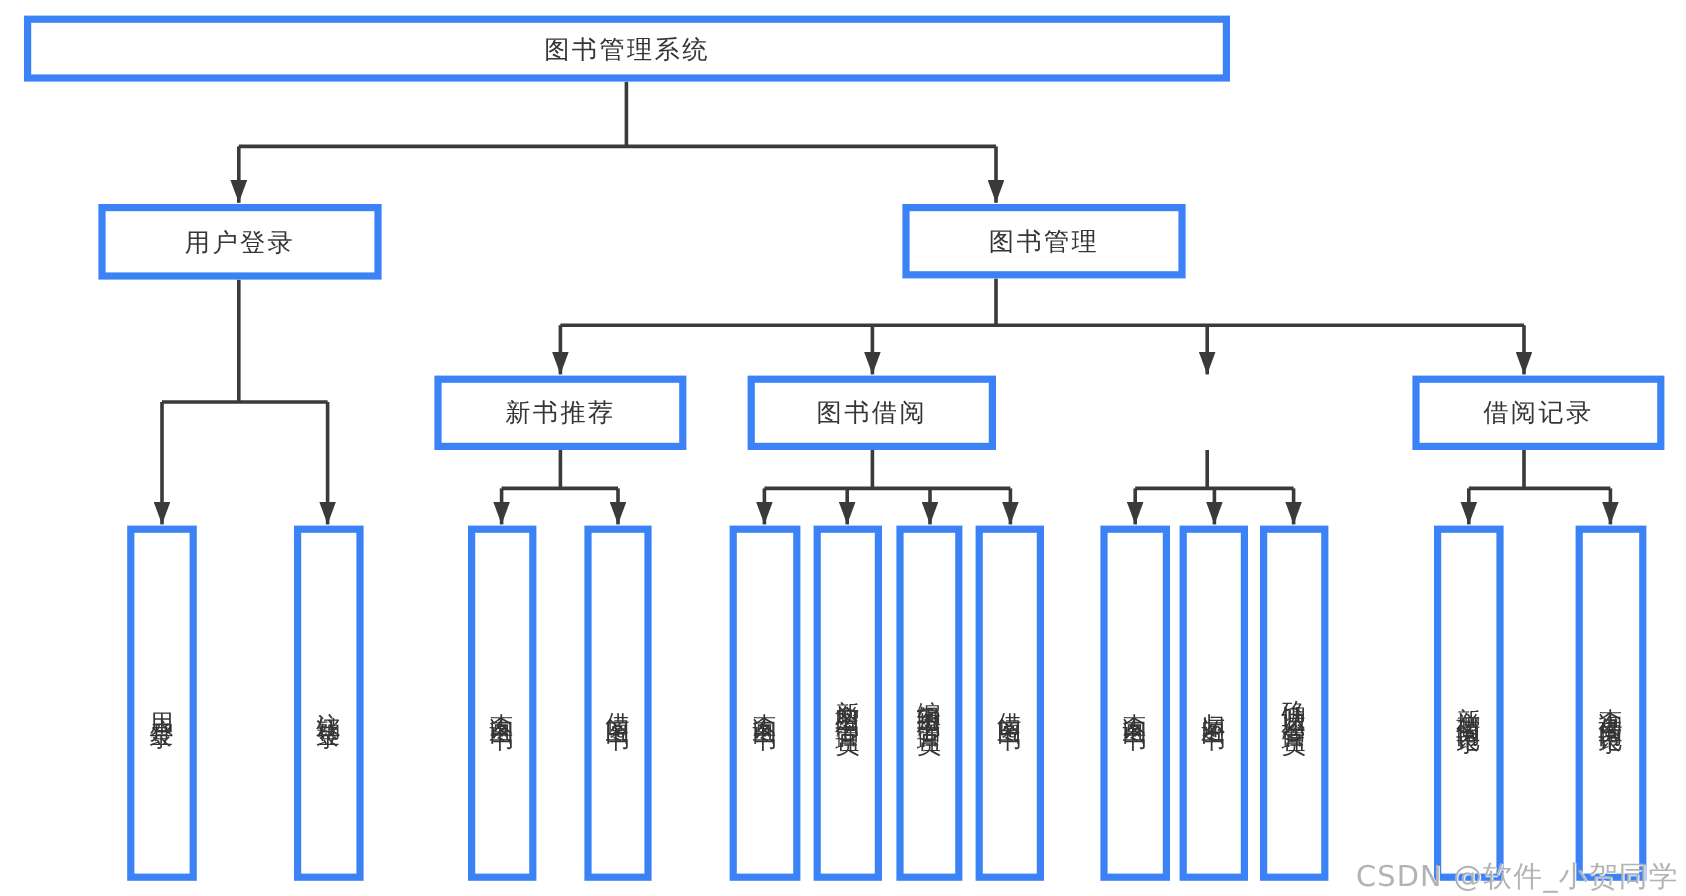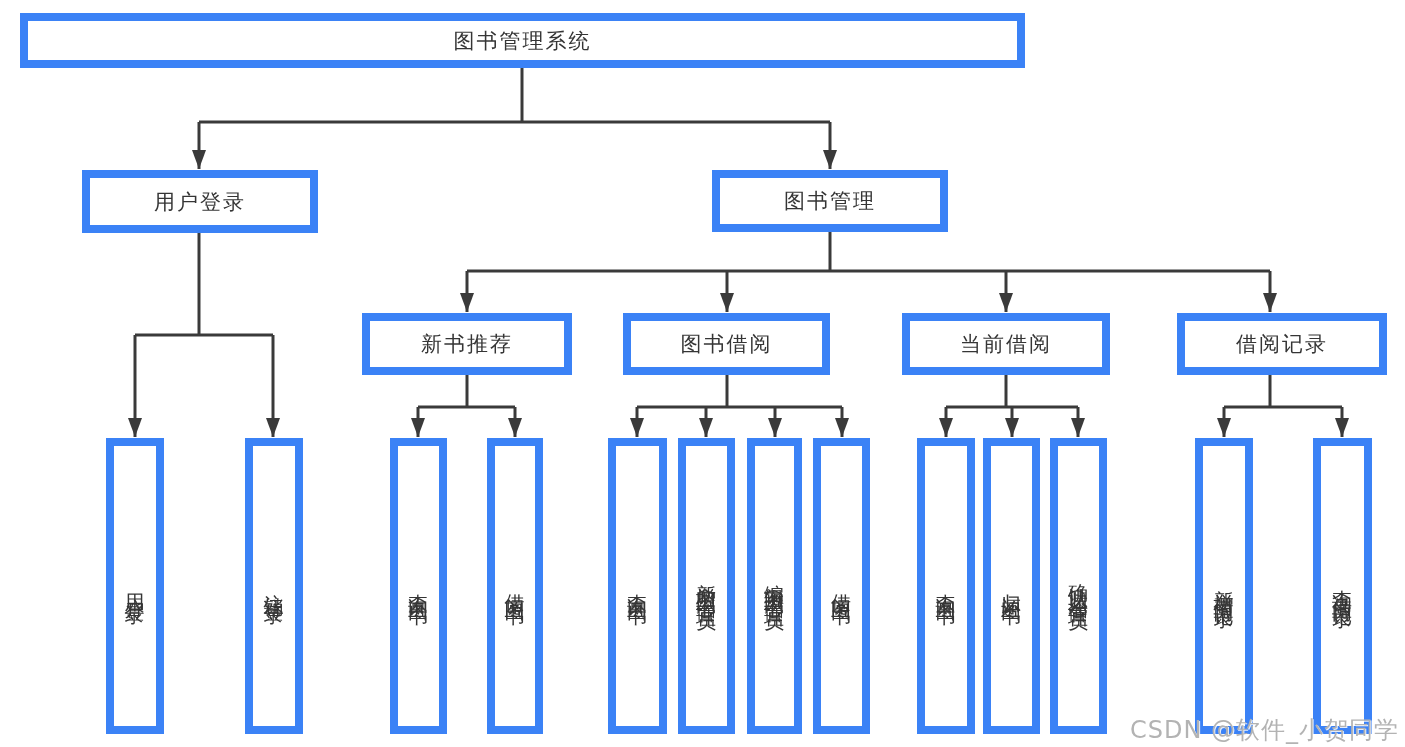--- a/index.html
+++ b/index.html
@@ -8,21 +8,21 @@
     width:1405px;height:747px;
     background:#ffffff;
     font-family:"DejaVu Sans","Liberation Sans",sans-serif;
     overflow:hidden;
   }
   #wires{position:absolute;left:0;top:0;z-index:1;}
   .box{
     position:absolute;
     box-sizing:border-box;
     background:#ffffff;
-    border:8px solid #3b82f6;
+    border:6px solid #3b82f6;
     display:flex;
     align-items:center;
     justify-content:center;
     color:#353535;
     font-size:21px;
     letter-spacing:2px;
     z-index:2;
     text-align:center;
   }
   .vbox{
@@ -94,25 +94,24 @@
       <path d="M1270,375 V407"></path>
       <path d="M1224,407 H1342"></path>
       <path d="M1224,407 V437" marker-end="url(#ah)"></path>
       <path d="M1342,407 V437" marker-end="url(#ah)"></path>
     </g>
   </svg>
 
   <div class="box" style="left:20px;top:13px;width:1005px;height:55px;">图书管理系统</div>
 
   <div class="box" style="left:82px;top:170px;width:236px;height:63px;">用户登录</div>
-  <div class="box" style="left:712px;top:170px;width:236px;height:62px;">图书管理</div>
+  <div class="box" style="left:752px;top:170px;width:236px;height:62px;">图书管理</div>
 
   <div class="box" style="left:362px;top:313px;width:210px;height:62px;">新书推荐</div>
   <div class="box" style="left:623px;top:313px;width:207px;height:62px;">图书借阅</div>
-  <div class="box" style="left:902px;top:313px;width:208px;height:62px;">当前借阅</div>
   <div class="box" style="left:1177px;top:313px;width:210px;height:62px;">借阅记录</div>
 
   <div class="box vbox" style="left:106px;top:438px;width:58px;height:296px;">用户登录</div>
   <div class="box vbox" style="left:245px;top:438px;width:58px;height:296px;">注销登录</div>
 
   <div class="box vbox" style="left:390px;top:438px;width:57px;height:296px;">查询图书</div>
   <div class="box vbox" style="left:487px;top:438px;width:56px;height:296px;">借阅图书</div>
 
   <div class="box vbox" style="left:608px;top:438px;width:59px;height:296px;">查询图书</div>
   <div class="box vbox" style="left:678px;top:438px;width:57px;height:296px;">新增图书（管理员）</div>

